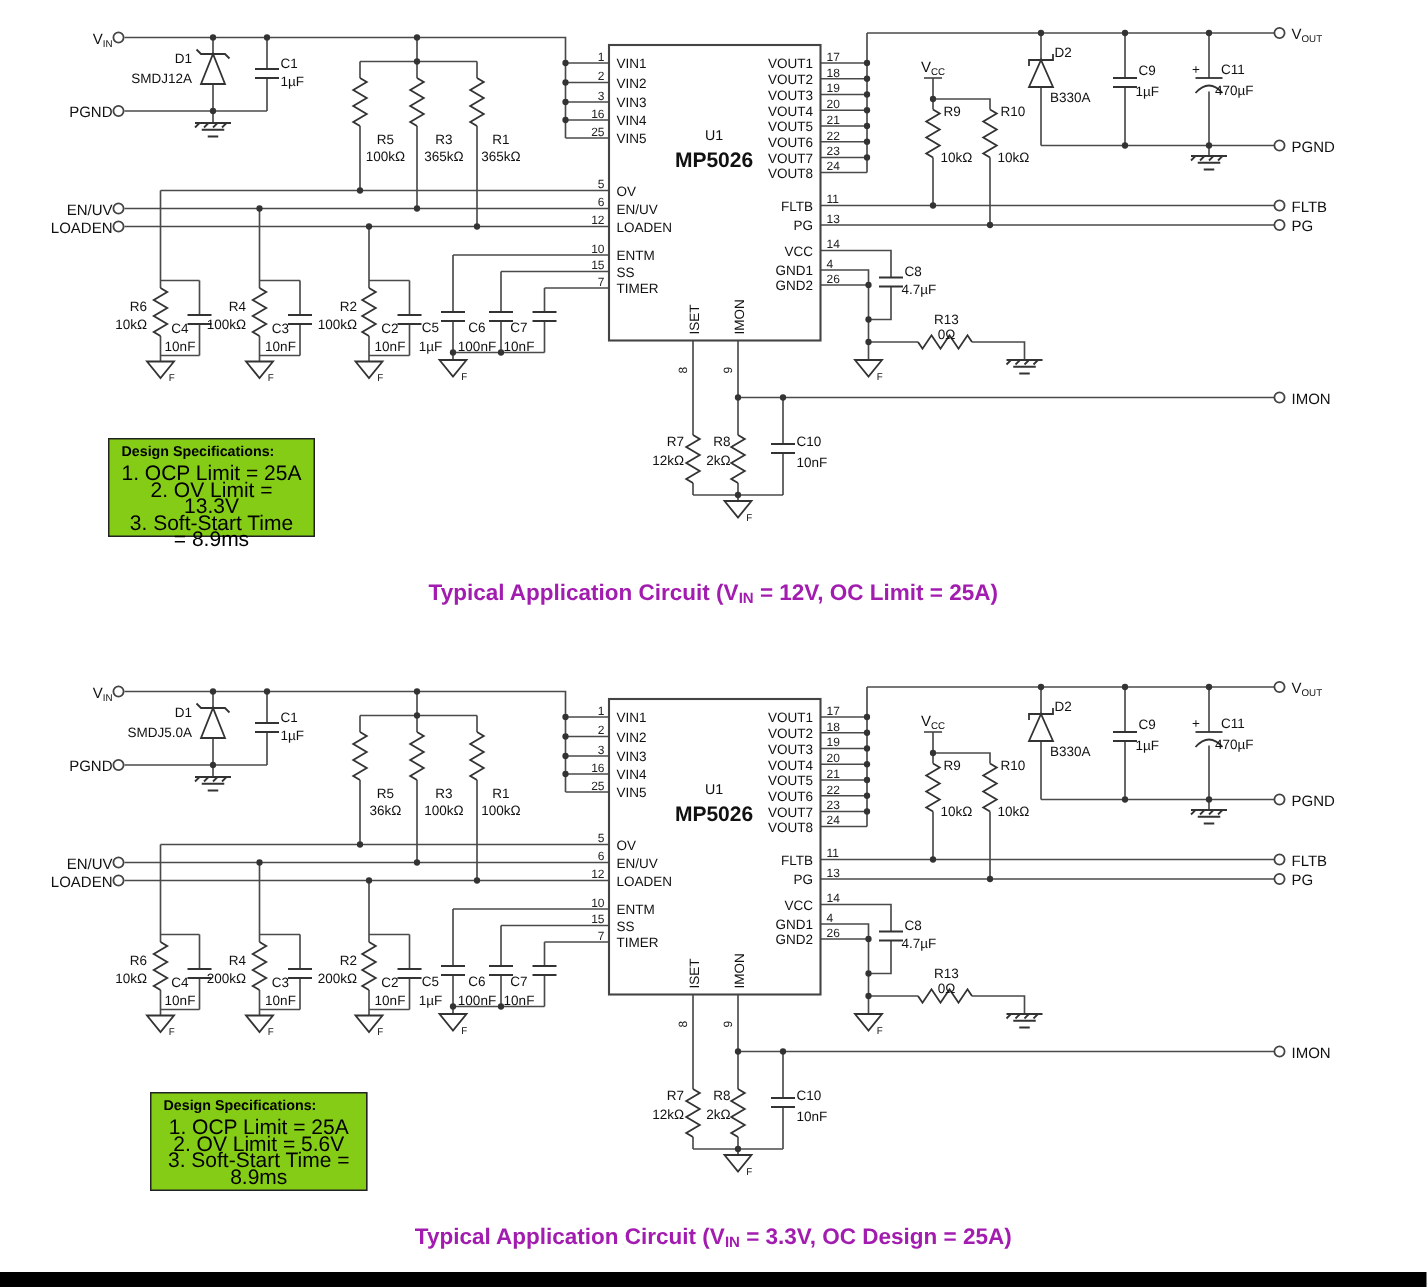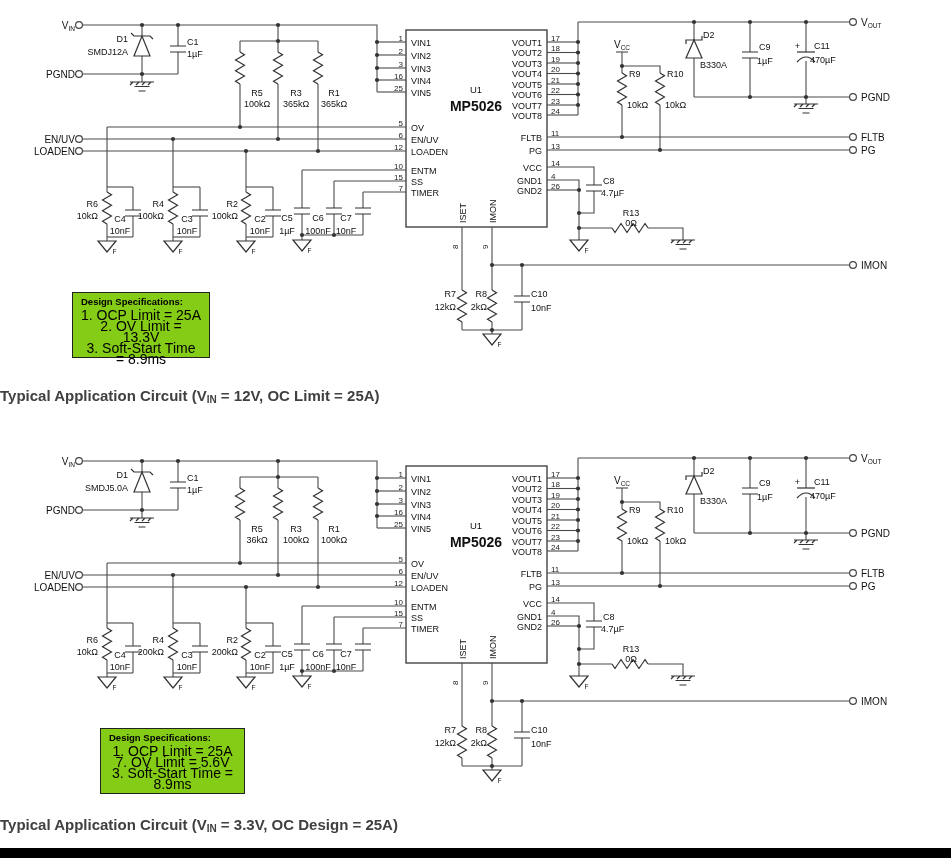--- a/index.html
+++ b/index.html
@@ -16,21 +16,21 @@
   .sub{font-size:6.5px;}
   .clabel{font-size:9px;}
   .pname{font-size:9px;}
   .pnum{font-size:8px;fill:#222;}
   .uref{font-size:9.5px;}
   .chipname{font-size:14px;font-weight:bold;}
   .gf{font-size:6.5px;}
   .spec-box{position:absolute;border:1.6px solid #222;background:#84cc16;box-sizing:border-box;padding:3px 8px 6px 8px;}
   .spec-title{font-weight:bold;font-size:9.5px;margin-bottom:3px;}
   .spec-item{font-size:14px;line-height:11px;text-align:center;}
-  .caption{position:absolute;left:0;width:951px;font-weight:bold;font-size:15px;color:#404040;}
+  .caption{position:absolute;left:0;width:951px;text-align:center;font-weight:bold;font-size:15px;color:#a21caf;}
   .cap-sub{font-size:10px;vertical-align:-2px;font-weight:bold;}
   .footer-bar{position:absolute;left:0;top:848px;width:951px;height:10px;}
 </style>
 </head>
 <body>
 
 <svg id="schematic" width="951" height="858" viewBox="0 0 951 858">
     <g transform="translate(0,0)">
       <path d="M83,25 H377 V92" class="wire"></path>
       <path d="M377,42 H406" class="wire"></path>
@@ -630,21 +630,21 @@
 <div class="spec-box" style="left:72px;top:292px;width:138px;height:66px;">
   <div class="spec-title">Design Specifications:</div>
   <div class="spec-item">1. OCP Limit = 25A</div>
   <div class="spec-item">2. OV Limit = 13.3V</div>
   <div class="spec-item">3. Soft-Start Time = 8.9ms</div>
 </div>
 
 <div class="spec-box" style="left:100px;top:728px;width:145px;height:66px;">
   <div class="spec-title">Design Specifications:</div>
   <div class="spec-item">1. OCP Limit = 25A</div>
-  <div class="spec-item">7. OV Limit = 5.6V</div>
+  <div class="spec-item">2. OV Limit = 5.6V</div>
   <div class="spec-item">3. Soft-Start Time = 8.9ms</div>
 </div>
 
 <div class="caption" style="top:387px;">
   <span>Typical Application Circuit (V</span><span class="cap-sub">IN</span><span> = 12V, OC Limit = 25A)</span>
 </div>
 <div class="caption" style="top:816px;">
   <span>Typical Application Circuit (V</span><span class="cap-sub">IN</span><span> = 3.3V, OC Design = 25A)</span>
 </div>
 

